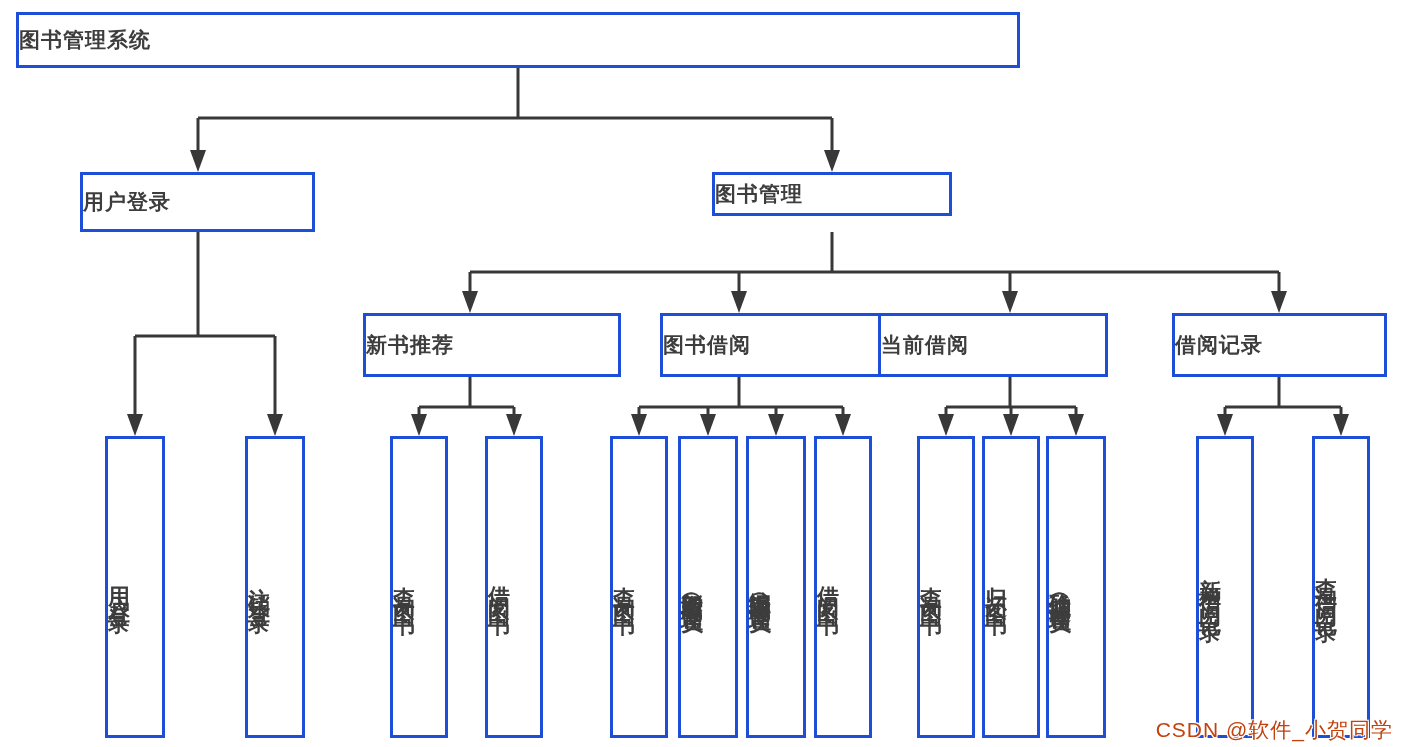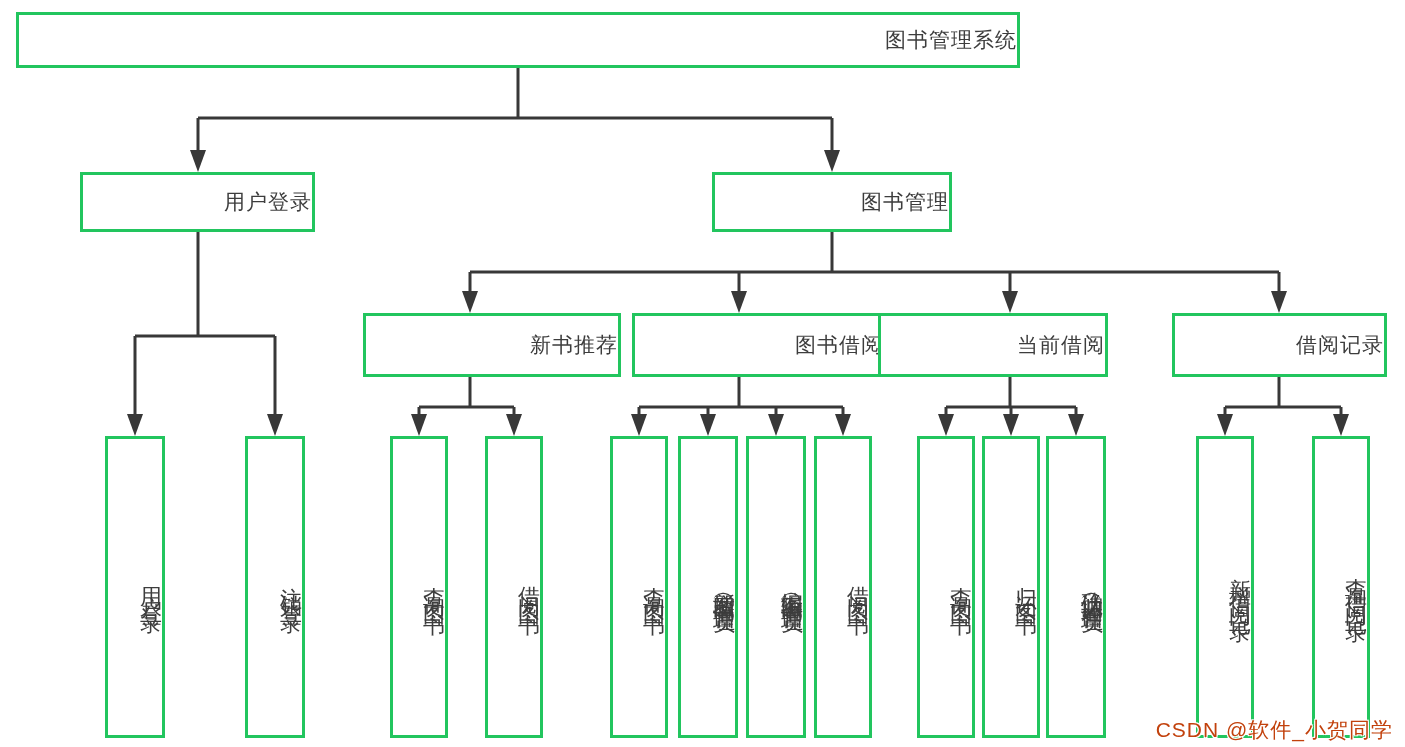--- a/index.html
+++ b/index.html
@@ -16,27 +16,28 @@
     overflow: hidden;
   }
   #connectors {
     position: absolute;
     left: 0; top: 0;
     z-index: 0;
   }
   .node {
     position: absolute;
     box-sizing: border-box;
-    border: 3px solid #22c55e;
+    border: 3px solid #1d4ed8;
     background: #ffffff;
     display: flex;
     align-items: center;
-    justify-content: flex-end;
+    justify-content: flex-start;
     z-index: 1;
     color: #3d3d3d;
+    font-weight: bold;
   }
   .hnode { font-size: 21px; letter-spacing: 1px; }
   .leaf { width: 58px; height: 302px; top: 436px; }
   .leaf .vtext {
     writing-mode: vertical-rl;
     text-orientation: mixed;
     font-size: 22px;
     letter-spacing: 9px;
     color: #3d3d3d;
     line-height: 1;
@@ -101,28 +102,28 @@
     </g>
   </svg>
 
   <div class="node hnode" style="left:16px; top:12px; width:1004px; height:56px;">
     <span>图书管理系统</span>
   </div>
 
   <div class="node hnode" style="left:80px; top:172px; width:235px; height:60px;">
     <span>用户登录</span>
   </div>
-  <div class="node hnode" style="left:712px; top:172px; width:240px; height:60px;">
+  <div class="node hnode" style="left:712px; top:172px; width:240px; height:44px;">
     <span>图书管理</span>
   </div>
 
   <div class="node hnode" style="left:363px; top:313px; width:258px; height:64px;">
     <span>新书推荐</span>
   </div>
-  <div class="node hnode" style="left:632px; top:313px; width:254px; height:64px;">
+  <div class="node hnode" style="left:660px; top:313px; width:254px; height:64px;">
     <span>图书借阅</span>
   </div>
   <div class="node hnode" style="left:878px; top:313px; width:230px; height:64px;">
     <span>当前借阅</span>
   </div>
   <div class="node hnode" style="left:1172px; top:313px; width:215px; height:64px;">
     <span>借阅记录</span>
   </div>
 
   <div class="node leaf wide" style="left:105px;">

